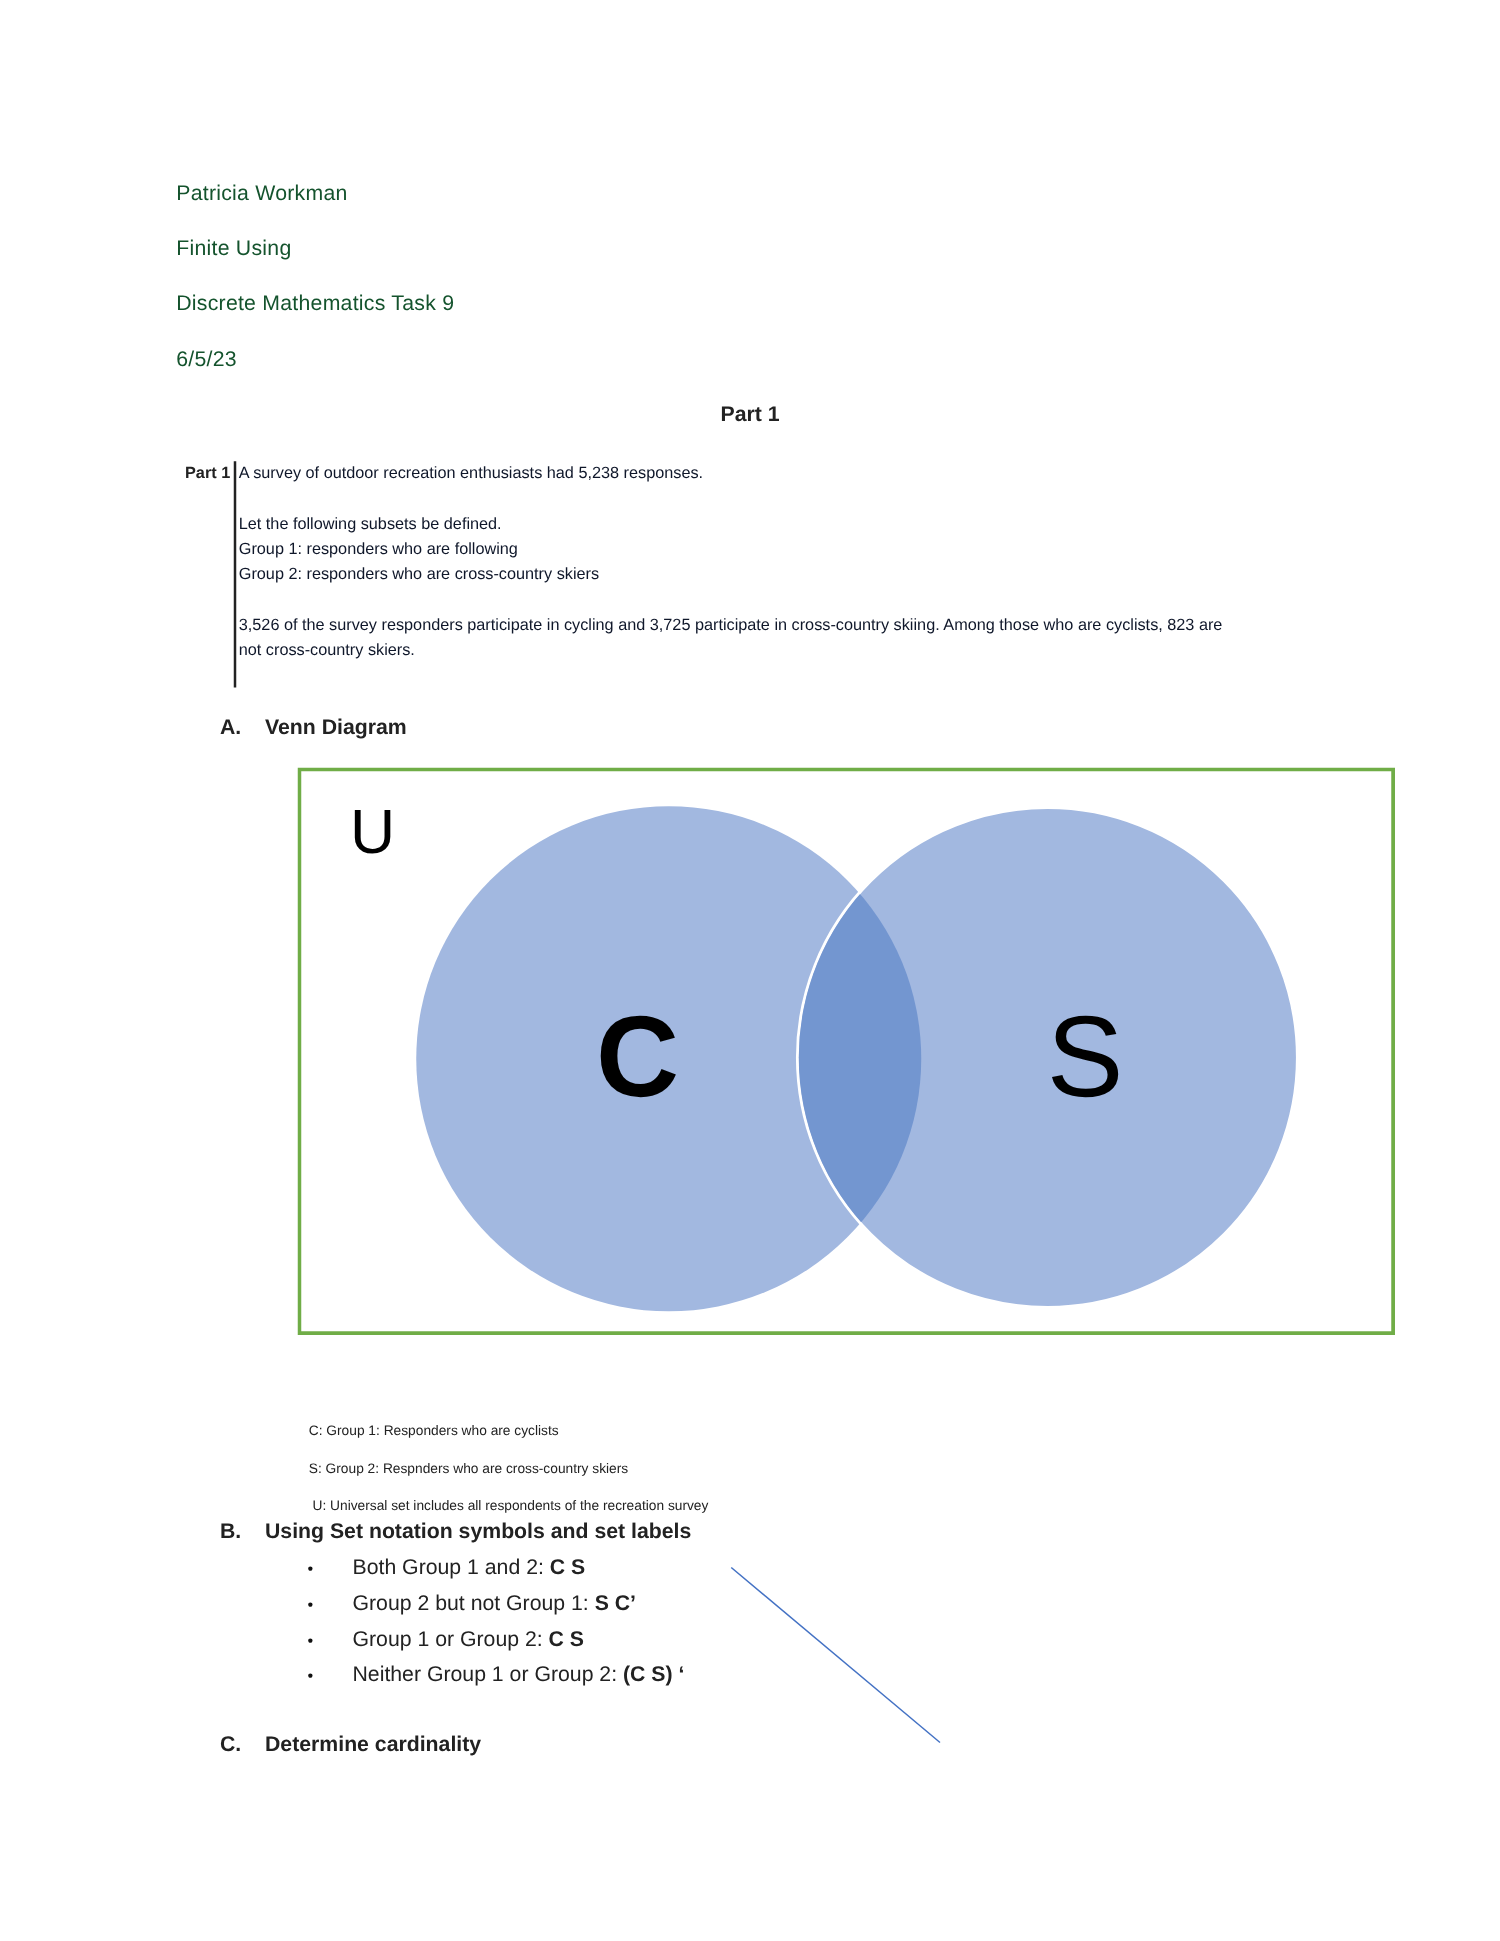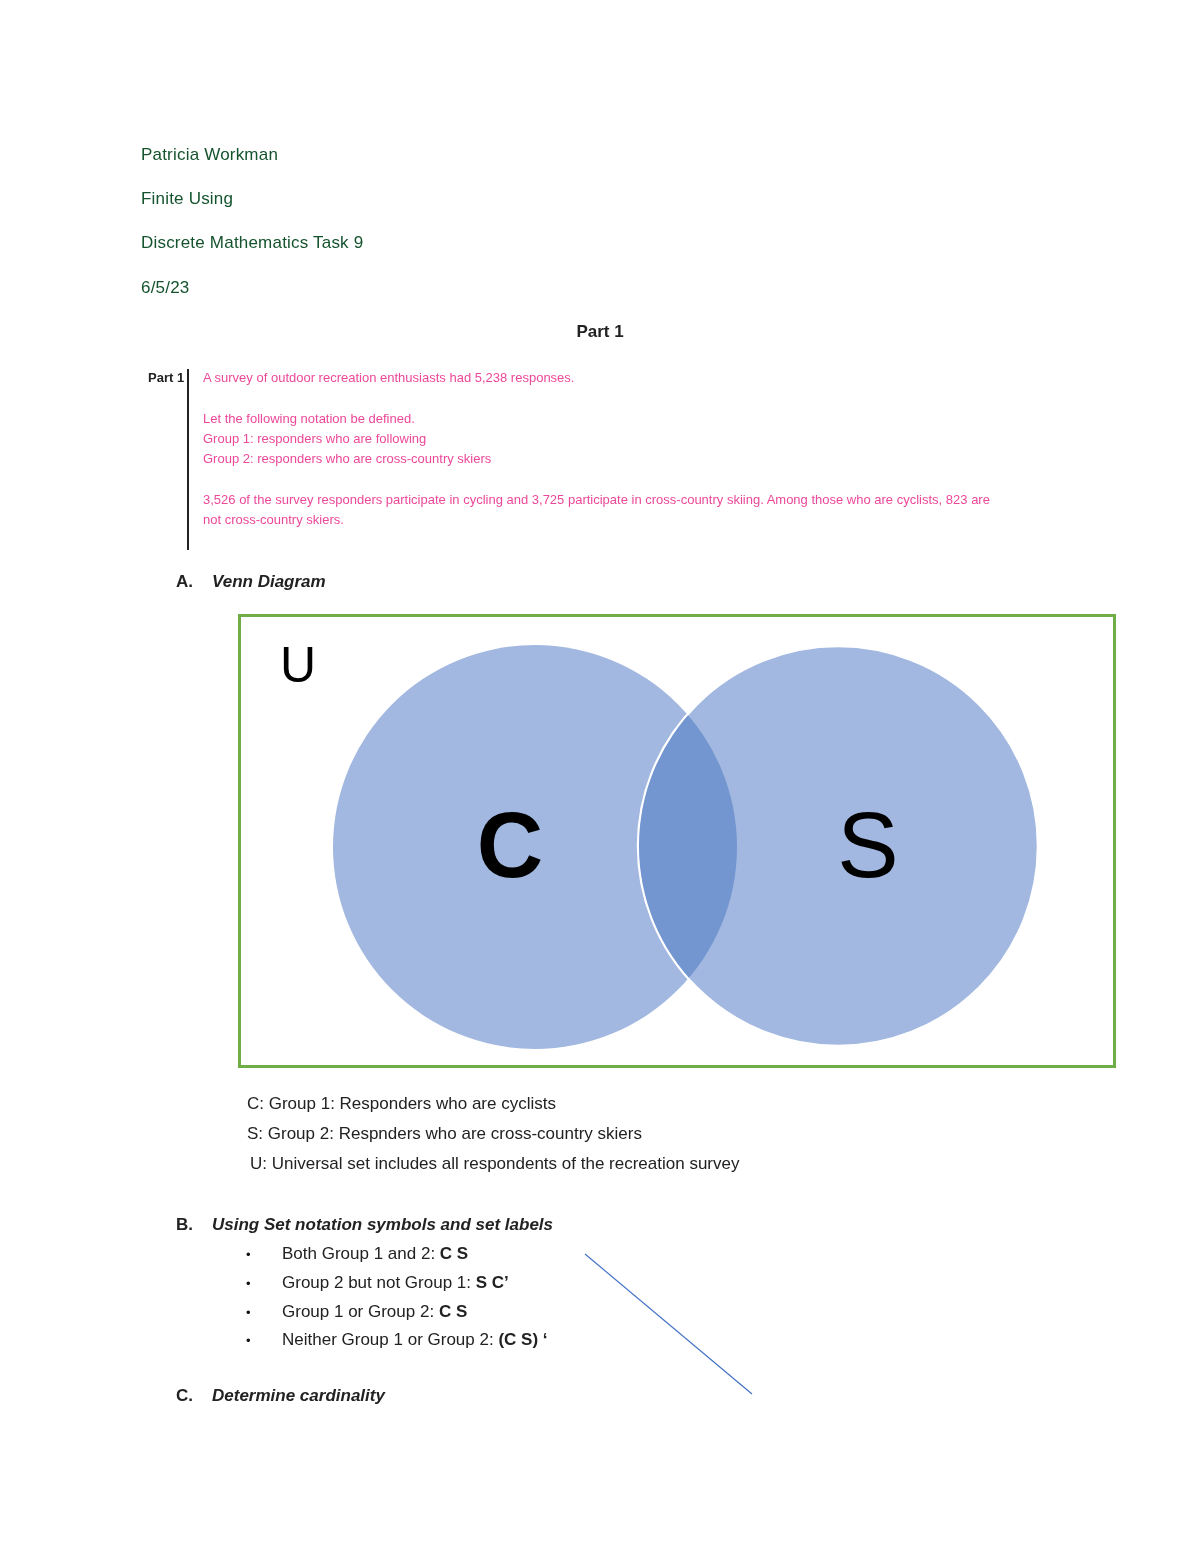--- a/index.html
+++ b/index.html
@@ -3,46 +3,46 @@
 <meta charset="utf-8">
 <style>
   html, body { margin: 0; padding: 0; background: #ffffff; }
   body { width: 1200px; height: 1553px; position: relative; overflow: hidden;
          font-family: "Liberation Sans", "DejaVu Sans", sans-serif; color: #1a1a1a; }
   .abs { position: absolute; white-space: nowrap; }
   .hdr { left: 141px; font-size: 17px; letter-spacing: 0.2px; color: #14532d; }
   .center-title { left: 0; width: 1200px; text-align: center; top: 322px; font-size: 17px; font-weight: bold; color: #222; }
   .prob-label { left: 148px; top: 370px; font-size: 13px; font-weight: bold; color: #222; }
   .prob-rule { left: 187px; top: 369px; width: 2px; height: 181px; background: #222; }
-  .prob-line { left: 191px; font-size: 13px; color: #ec4899; margin-left: 12px; }
+  .prob-line { left: 191px; font-size: 13px; color: #0f172a; }
   .sec-heading { font-size: 17px; font-weight: bold; color: #222; }
   .sec-letter { left: 176px; }
-  .sec-text { left: 212px; font-style: italic; }
+  .sec-text { left: 212px; }
   .venn-wrap { left: 238px; top: 614px; width: 878px; height: 454px; }
-  .legend-line { left: 247px; font-size: 17px; color: #222; }
+  .legend-line { left: 247px; font-size: 11px; color: #222; margin-top: 45px; }
   .bullet { left: 246px; font-size: 13px; color: #111; }
   .bullet-text { left: 282px; font-size: 17px; color: #222; }
   .bullet-text b { font-weight: bold; }
   .annot { left: 0; top: 0; width: 1200px; height: 1553px; pointer-events: none; }
 </style>
 </head>
 <body>
 
 <div class="abs hdr" style="top:145px">Patricia Workman</div>
 <div class="abs hdr" style="top:189px">Finite Using</div>
 <div class="abs hdr" style="top:233px">Discrete Mathematics Task 9</div>
 <div class="abs hdr" style="top:278px">6/5/23</div>
 
 <div class="abs center-title">Part 1</div>
 
 <div>
   <div class="abs prob-label">Part 1</div>
   <div class="abs prob-rule"></div>
   <div class="abs prob-line" style="top:370px">A survey of outdoor recreation enthusiasts had 5,238 responses.</div>
-  <div class="abs prob-line" style="top:411px">Let the following notation be defined.</div>
+  <div class="abs prob-line" style="top:411px">Let the following subsets be defined.</div>
   <div class="abs prob-line" style="top:431px">Group 1: responders who are following</div>
   <div class="abs prob-line" style="top:451px">Group 2: responders who are cross-country skiers</div>
   <div class="abs prob-line" style="top:492px">3,526 of the survey responders participate in cycling and 3,725 participate in cross-country skiing. Among those who are cyclists, 823 are</div>
   <div class="abs prob-line" style="top:512px">not cross-country skiers.</div>
 </div>
 
 <div class="abs sec-heading sec-letter" style="top:572px">A.</div>
 <div class="abs sec-heading sec-text" style="top:572px">Venn Diagram</div>
 
 <div class="abs venn-wrap">

